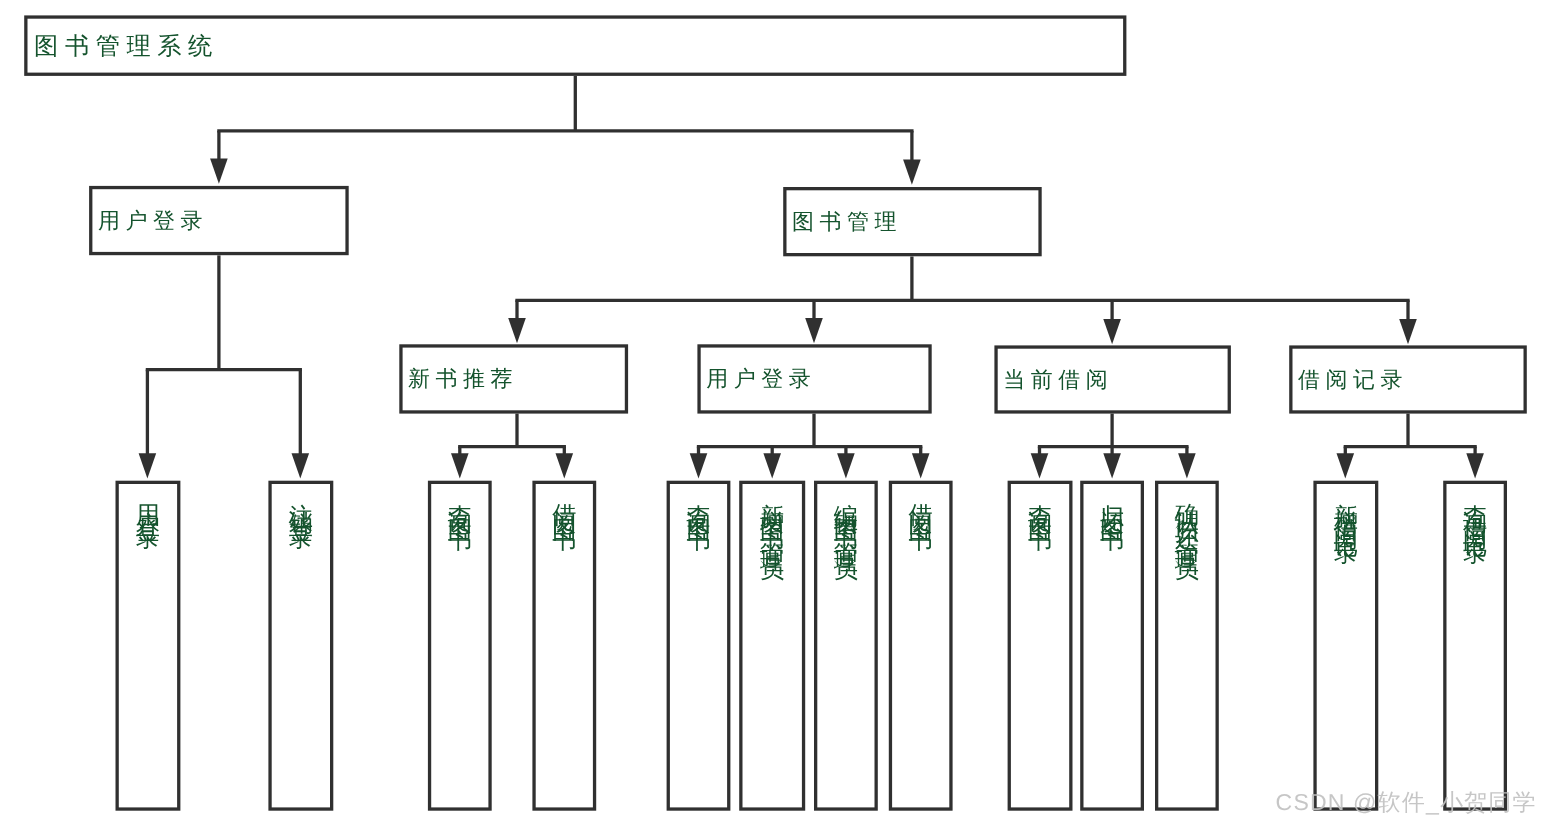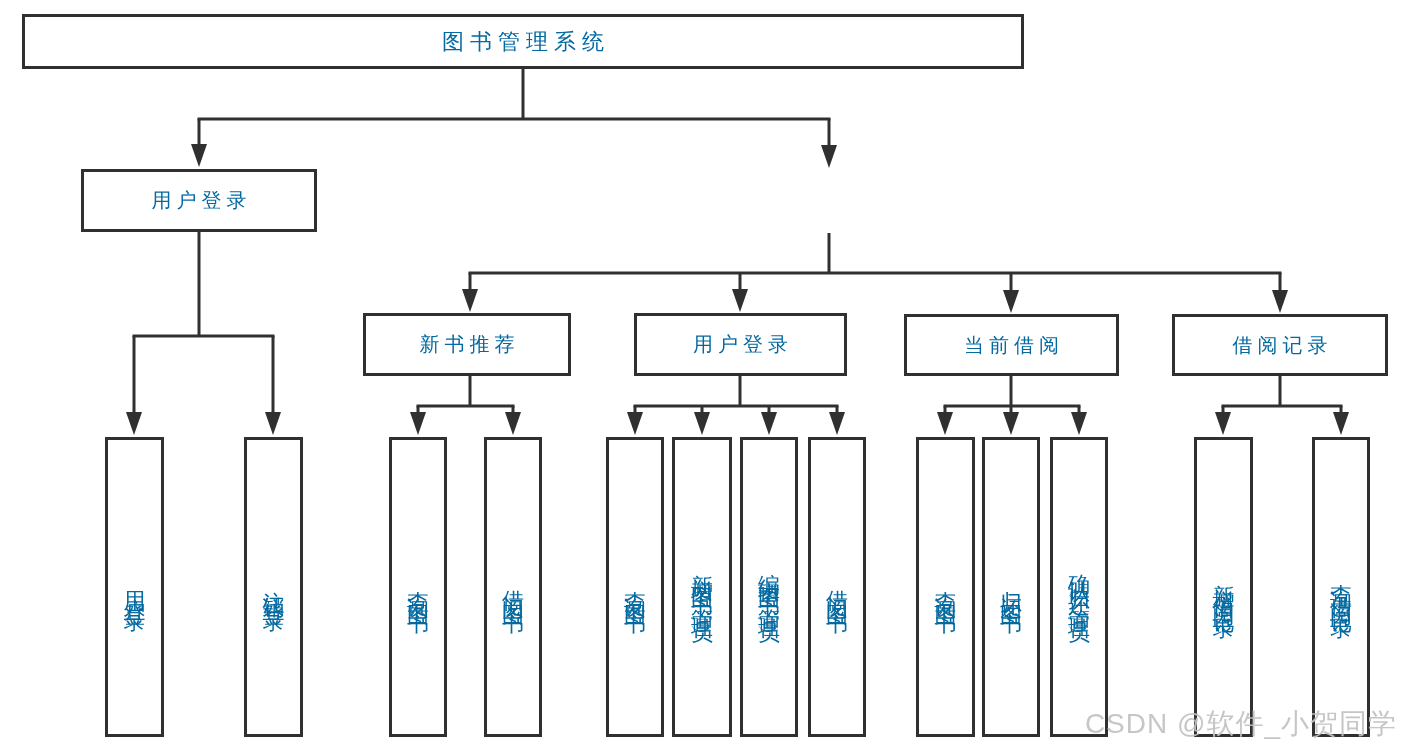--- a/index.html
+++ b/index.html
@@ -15,42 +15,42 @@
     position: absolute;
     left: 0; top: 0;
     width: 1405px; height: 747px;
     z-index: 1;
   }
   .node {
     position: absolute;
     box-sizing: border-box;
     background: #ffffff;
     border: 3px solid #303030;
-    color: #0369a1;
+    color: #14532d;
     display: flex;
     align-items: center;
-    justify-content: center;
+    justify-content: flex-start;
     z-index: 2;
     text-align: center;
     font-family: Liberation Serif, serif;
   }
   .h-label { font-size: 20px; letter-spacing: 5px; text-indent: 5px; white-space: nowrap; }
   .root-label { font-size: 22px; letter-spacing: 6px; text-indent: 6px; }
   .v-node {
     writing-mode: vertical-rl;
     text-orientation: mixed;
     font-size: 22px;
     letter-spacing: 7px;
     line-height: 1;
   }
   .watermark {
     position: absolute;
     right: 8px;
     bottom: 4px;
-    font-size: 28px;
+    font-size: 21px;
     letter-spacing: 1px;
     color: #c2c2c2;
     opacity: 0.92;
     z-index: 3;
     white-space: nowrap;
   }
 </style>
 </head>
 <body>
 
@@ -111,20 +111,23 @@
       <polygon points="1333,412 1349,412 1341,435" fill="#303030"></polygon>
     </svg>
 
   <div class="node" style="left:22px; top:14px; width:1002px; height:55px;">
     <span class="root-label">图书管理系统</span>
   </div>
 
   <div class="node" style="left:81px; top:169px; width:236px; height:63px;">
     <span class="h-label">用户登录</span>
   </div>
+  <div class="node" style="left:712px; top:170px; width:235px; height:63px;">
+    <span class="h-label">图书管理</span>
+  </div>
 
   <div class="node" style="left:363px; top:313px; width:208px; height:63px;">
     <span class="h-label">新书推荐</span>
   </div>
   <div class="node" style="left:634px; top:313px; width:213px; height:63px;">
     <span class="h-label">用户登录</span>
   </div>
   <div class="node" style="left:904px; top:314px; width:215px; height:62px;">
     <span class="h-label">当前借阅</span>
   </div>

